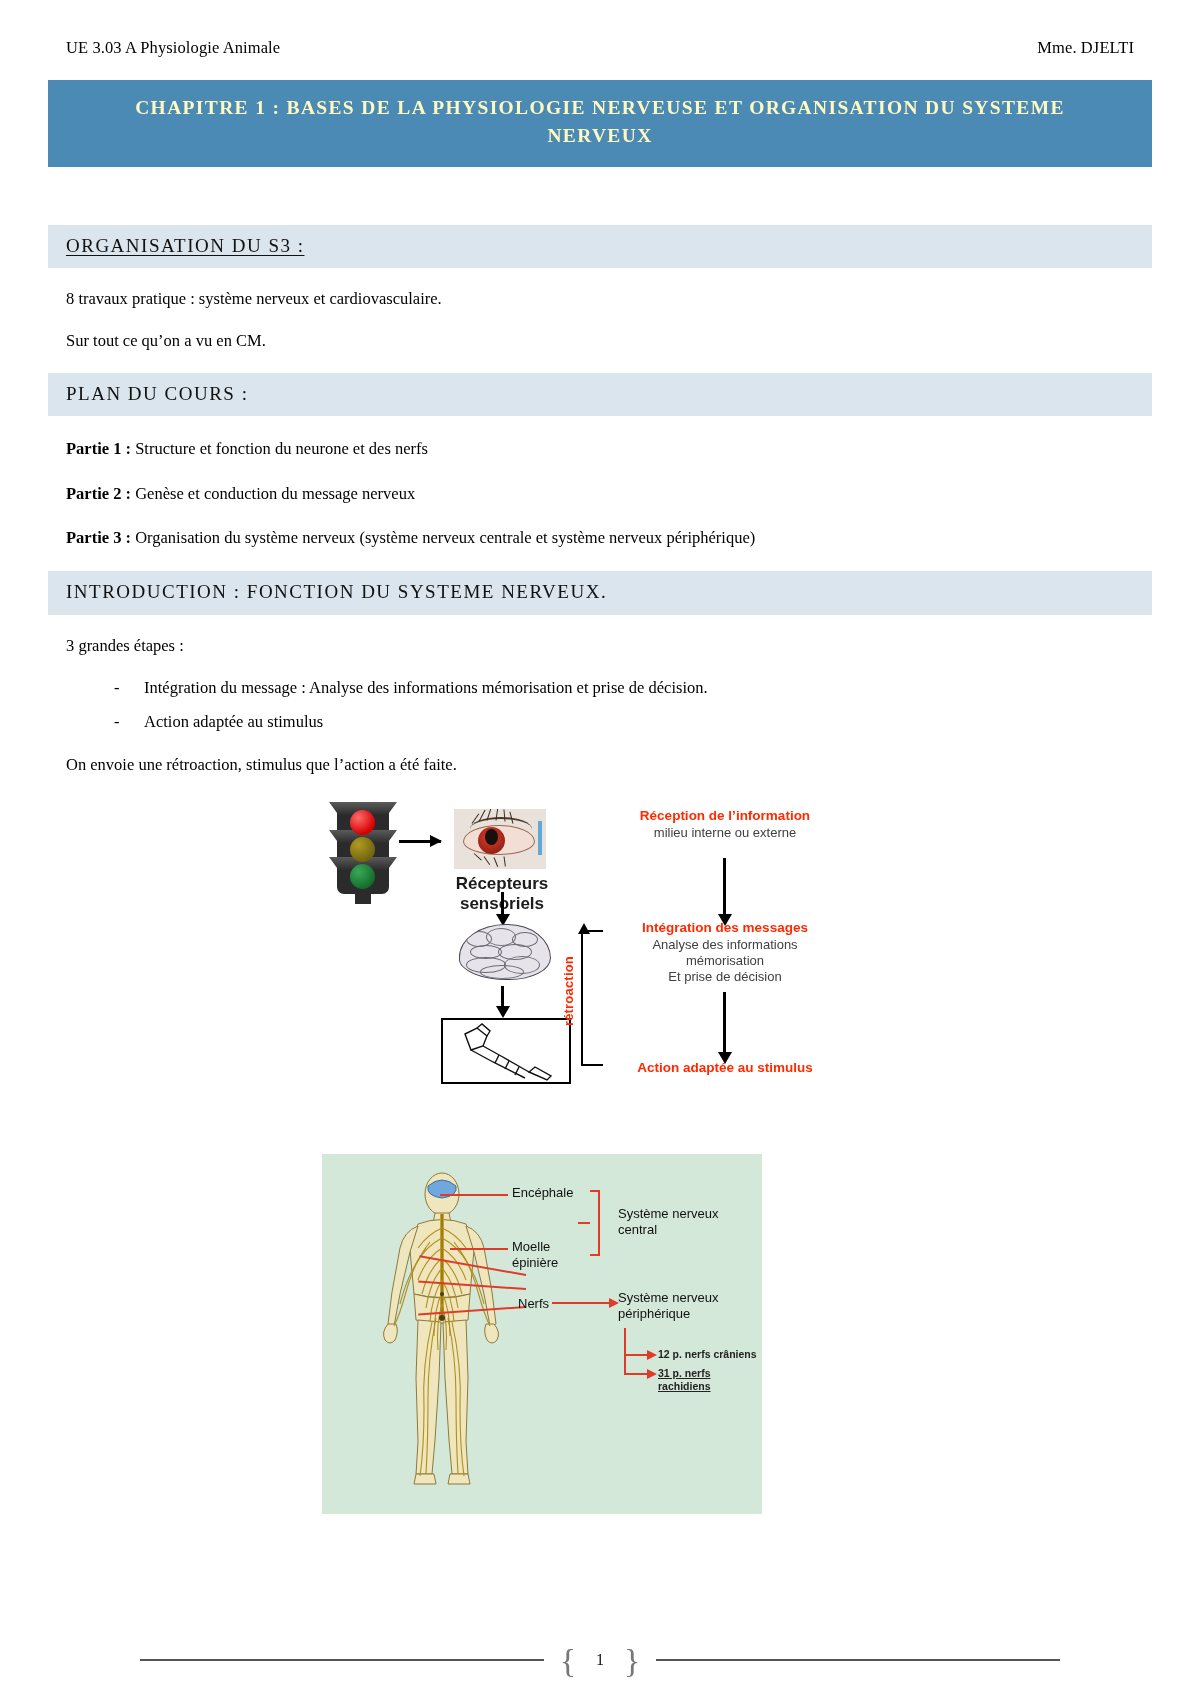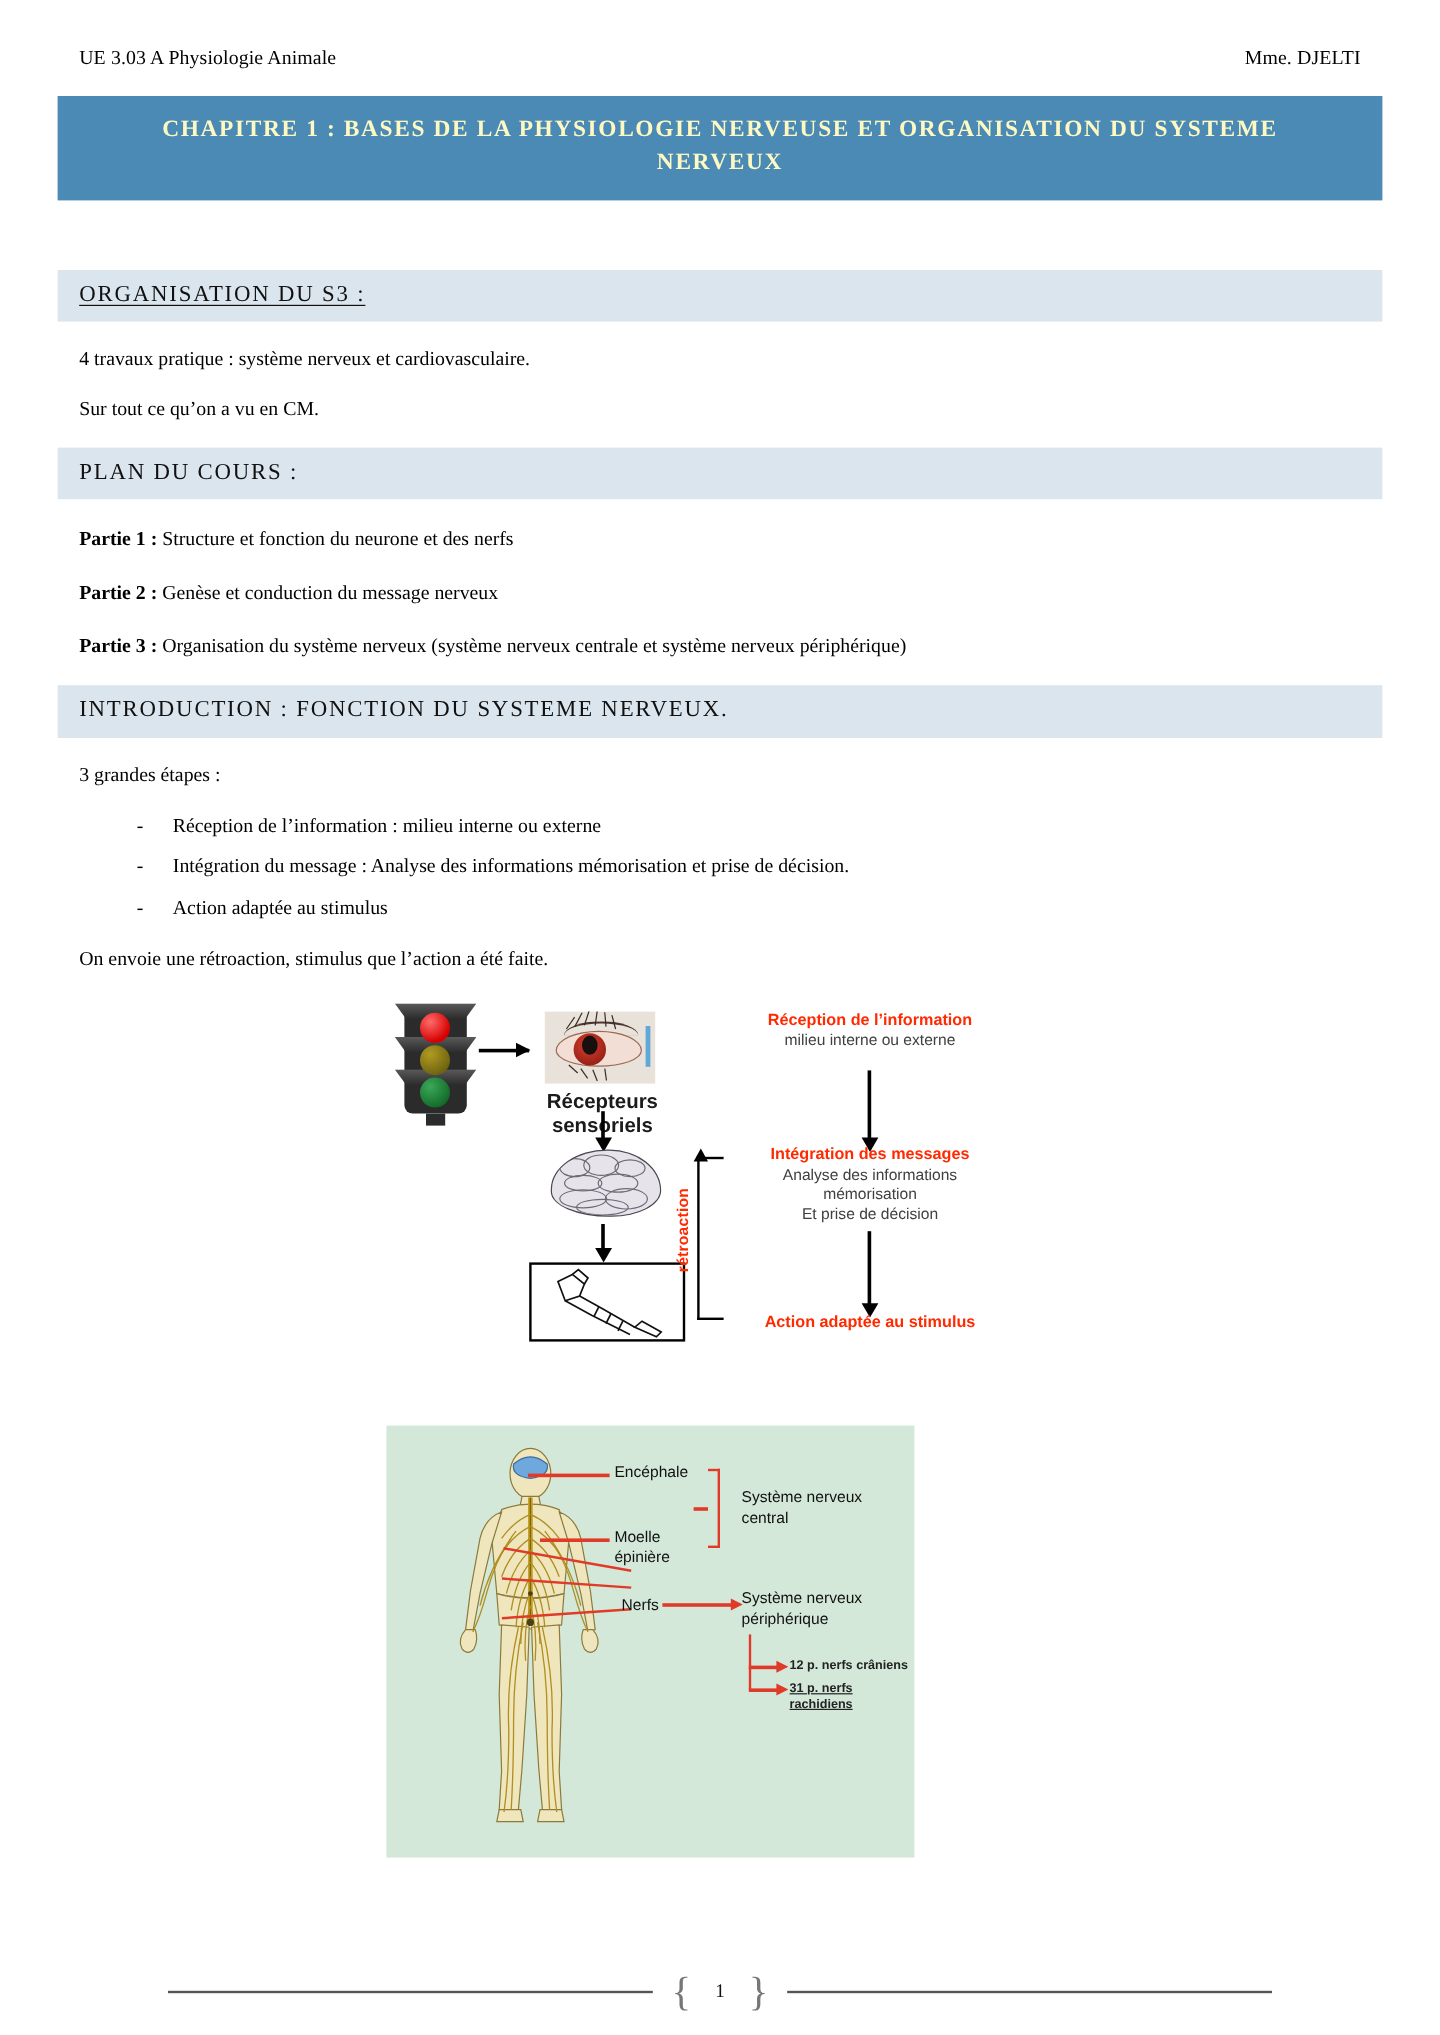--- a/index.html
+++ b/index.html
@@ -318,21 +318,21 @@
   </div>
 
   <div class="chapter-banner">CHAPITRE 1 : BASES DE LA PHYSIOLOGIE NERVEUSE ET ORGANISATION DU SYSTEME NERVEUX</div>
 
   <div class="spacer-34"></div>
   <div class="spacer-24"></div>
 
   <div class="sec-bar underlined">
     <span class="txt">ORGANISATION DU S3 :</span>
   </div>
-  <p class="para">4 travaux pratique : système nerveux et cardiovasculaire.</p>
+  <p class="para">8 travaux pratique : système nerveux et cardiovasculaire.</p>
   <p class="para">Sur tout ce qu’on a vu en CM.</p>
 
   <div class="sec-bar">
     <span class="txt">PLAN DU COURS :</span>
   </div>
   <p class="para b">
     <strong>Partie 1 :</strong><span> Structure et fonction du neurone et des nerfs</span>
   </p>
   <p class="para b">
     <strong>Partie 2 :</strong><span> Genèse et conduction du message nerveux</span>
@@ -340,21 +340,20 @@
   <p class="para b">
     <strong>Partie 3 :</strong><span> Organisation du système nerveux (système nerveux centrale et système nerveux périphérique)</span>
   </p>
 
   <div class="sec-bar">
     <span class="txt">INTRODUCTION : FONCTION DU SYSTEME NERVEUX.</span>
   </div>
   <p class="para">3 grandes étapes :</p>
 
   <ul class="dashlist">
-    <li>Réception de l’information : milieu interne ou externe</li>
     <li>Intégration du message : Analyse des informations mémorisation et prise de décision.</li>
     <li>Action adaptée au stimulus</li>
   </ul>
 
   <p class="para">On envoie une rétroaction, stimulus que l’action a été faite.</p>
 
   <div class="fig1-wrap">
     <div class="fig1">
 
       <div class="traffic">

